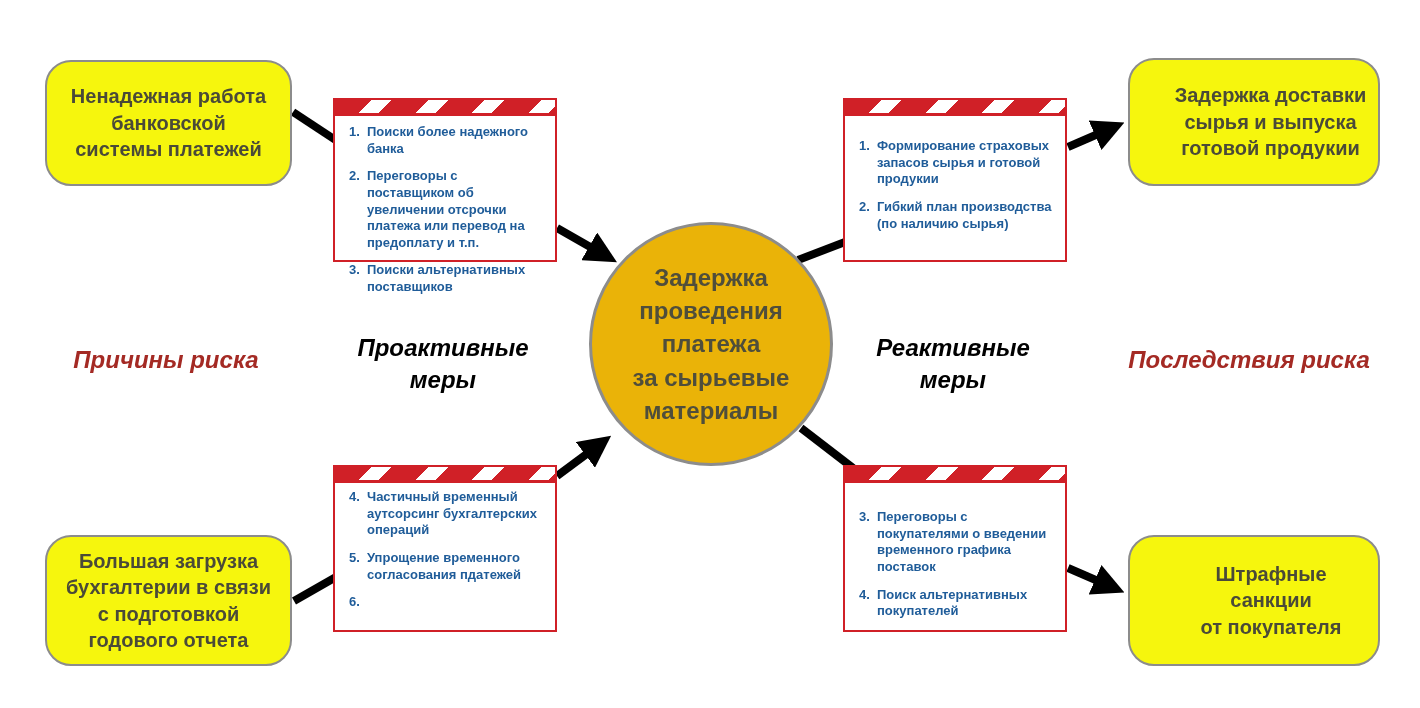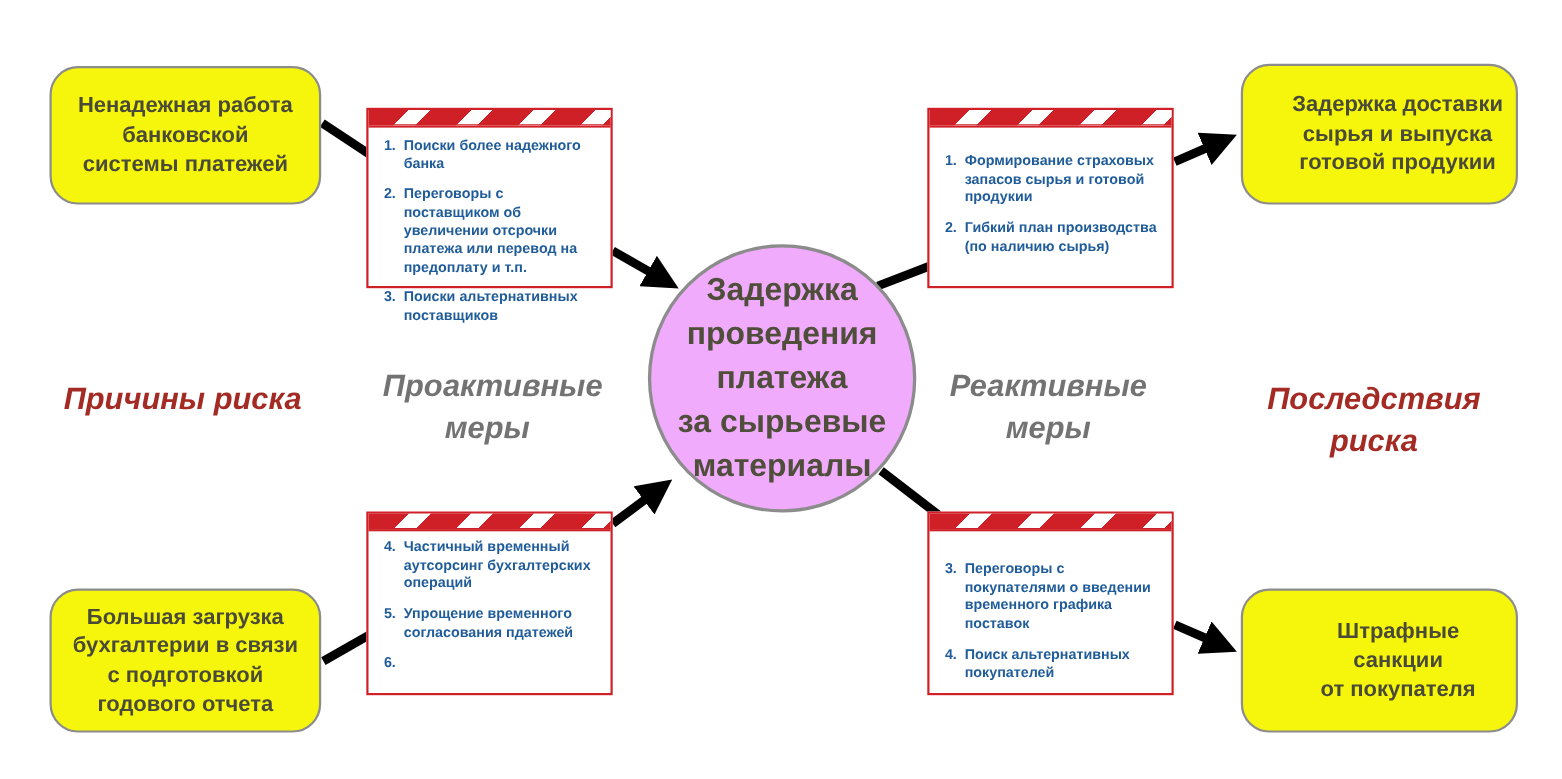--- a/index.html
+++ b/index.html
@@ -28,28 +28,28 @@
     color: #4a4a38;
     white-space: pre-line;
     padding: 6px 10px;
   }
   
   .circle {
     position: absolute;
     left: 589px; top: 222px;
     width: 244px; height: 244px;
     border-radius: 50%;
-    background: #f0abfc;
+    background: #eab308;
     border: 3px solid #8c8c8c;
     display: flex;
     align-items: center;
     justify-content: center;
     text-align: center;
     font-weight: bold;
-    font-size: 29px;
+    font-size: 24px;
     line-height: 1.38;
     color: #4f4e3b;
     white-space: pre-line;
   }
   
   .rbox {
     position: absolute;
     width: 224px;
     background: #ffffff;
     border: 2px solid #d02027;
@@ -78,27 +78,27 @@
     flex: 0 0 22px;
     text-align: left;
     padding-left: 4px;
   }
   .rlist .itxt { flex: 1; }
   
   .col-label {
     position: absolute;
     font-weight: bold;
     font-style: italic;
-    font-size: 28px;
+    font-size: 24px;
     line-height: 1.35;
     text-align: center;
     white-space: pre-line;
   }
   .label-red  { color: #a42a24; }
-  .label-teal { color: #737373; }
+  .label-teal { color: #000000; }
   .arrow-layer {
     position: absolute;
     left: 0; top: 0;
     width: 1420px; height: 708px;
     pointer-events: none;
   }
 </style>
 </head>
 <body>
 

